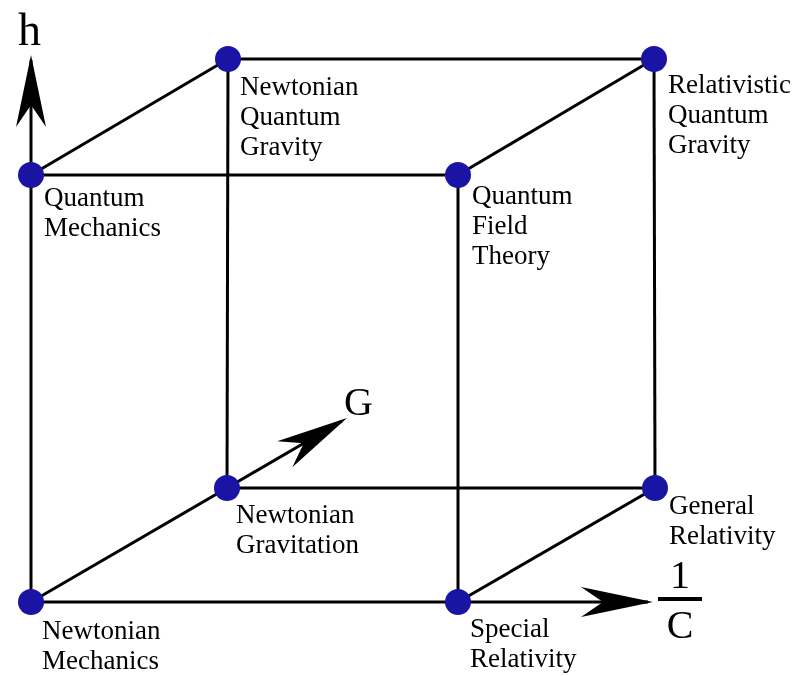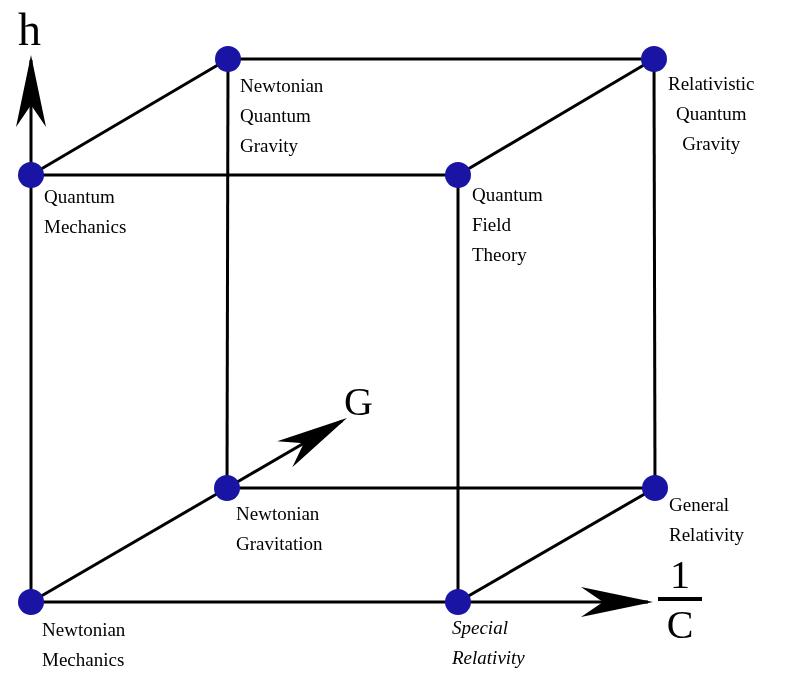--- a/index.html
+++ b/index.html
@@ -16,42 +16,42 @@
     font-family:"Liberation Serif", serif;
     color:var(--text);
     overflow:hidden;
   }
   .cube-svg{position:absolute;left:0;top:0;}
   .edge,.axis-line{stroke:var(--line);stroke-width:3;fill:none;}
   .node-dot{fill:var(--node);stroke:none;}
   .arrowhead{fill:var(--line);stroke:none;}
   .vertex-label{
     position:absolute;
-    font-size:19px;
+    font-size:27px;
     line-height:30px;
     white-space:pre-line;
   }
   .axis-label{position:absolute;}
   .axis-label-h{left:18px;top:4px;font-size:46px;line-height:52px;}
   .axis-label-g{left:344px;top:380px;font-size:40px;line-height:44px;}
   .fraction{
     left:656px;top:553px;width:48px;
     text-align:center;font-size:40px;
   }
   .frac-num{line-height:44px;}
   .frac-bar{height:0;border-top:4px solid var(--line);width:44px;margin:0 auto;}
   .frac-den{line-height:48px;}
   .lbl-quantum-mechanics{left:44px;top:182px;}
   .lbl-newtonian-quantum-gravity{left:240px;top:71px;}
   .lbl-quantum-field-theory{left:472px;top:180px;}
-  .lbl-relativistic-quantum-gravity{left:668px;top:69px;text-align:center;}
+  .lbl-relativistic-quantum-gravity{left:668px;top:69px;}
   .lbl-newtonian-gravitation{left:236px;top:499px;}
   .lbl-general-relativity{left:669px;top:490px;}
   .lbl-newtonian-mechanics{left:42px;top:615px;}
-  .lbl-special-relativity{left:452px;top:613px;font-style:italic;}
+  .lbl-special-relativity{left:470px;top:613px;}
 </style>
 </head>
 <body>
 
 <div class="diagram-stage">
 
   <svg class="cube-svg" width="810" height="676" viewBox="0 0 810 676">
     <defs>
       <path id="arrow-shape" d="M0 0 L-72 -15 L-50 0 L-72 15 Z"></path>
     </defs>

